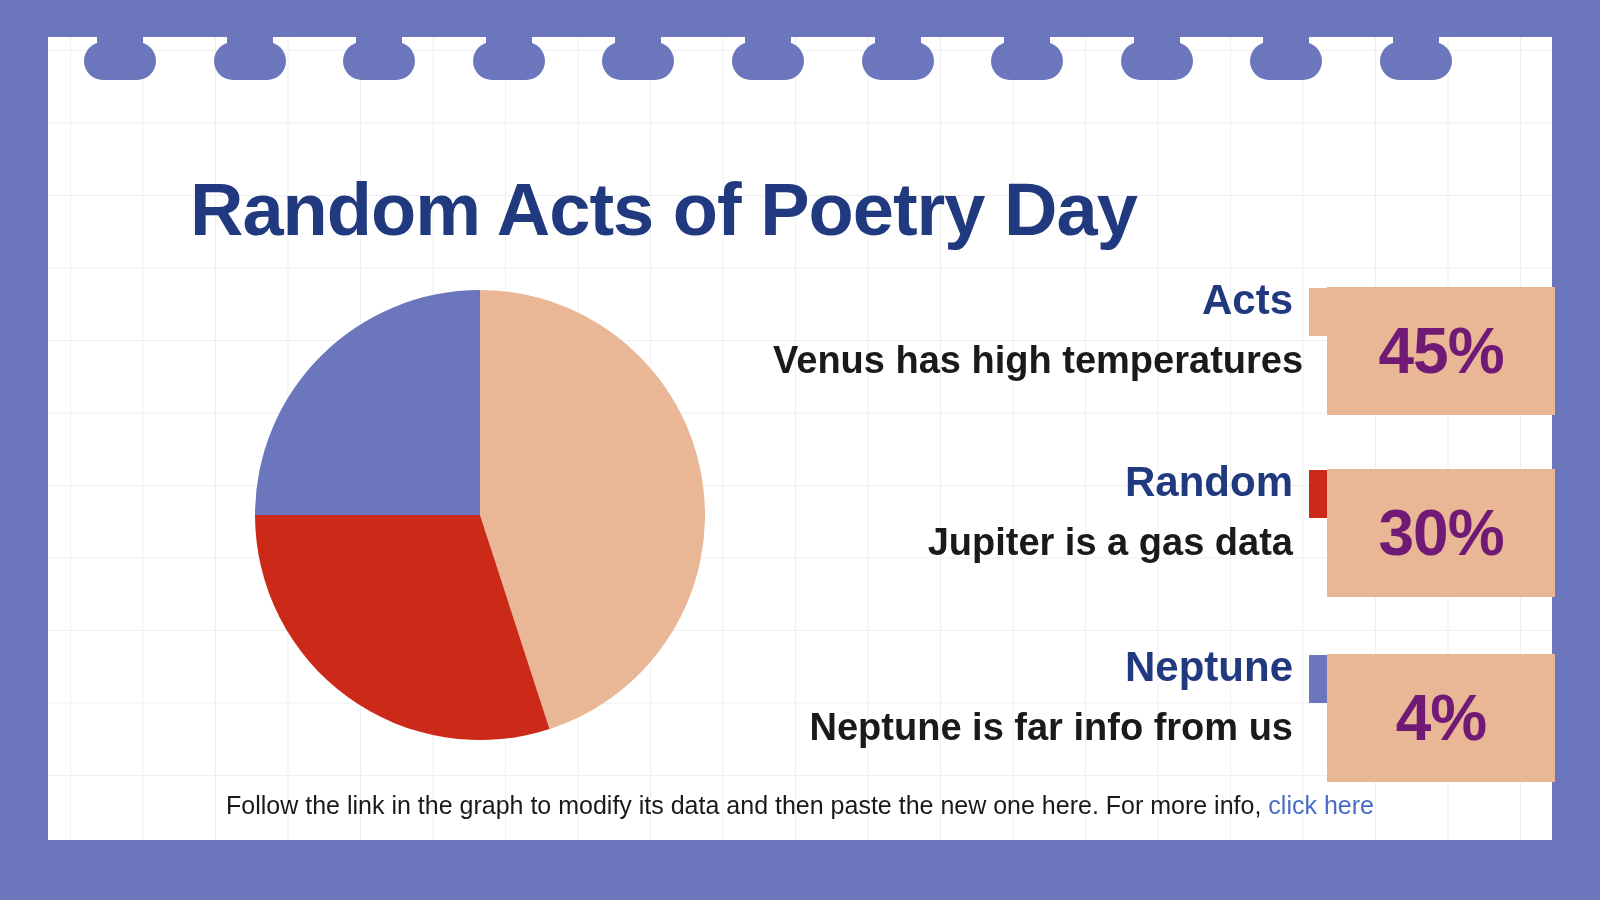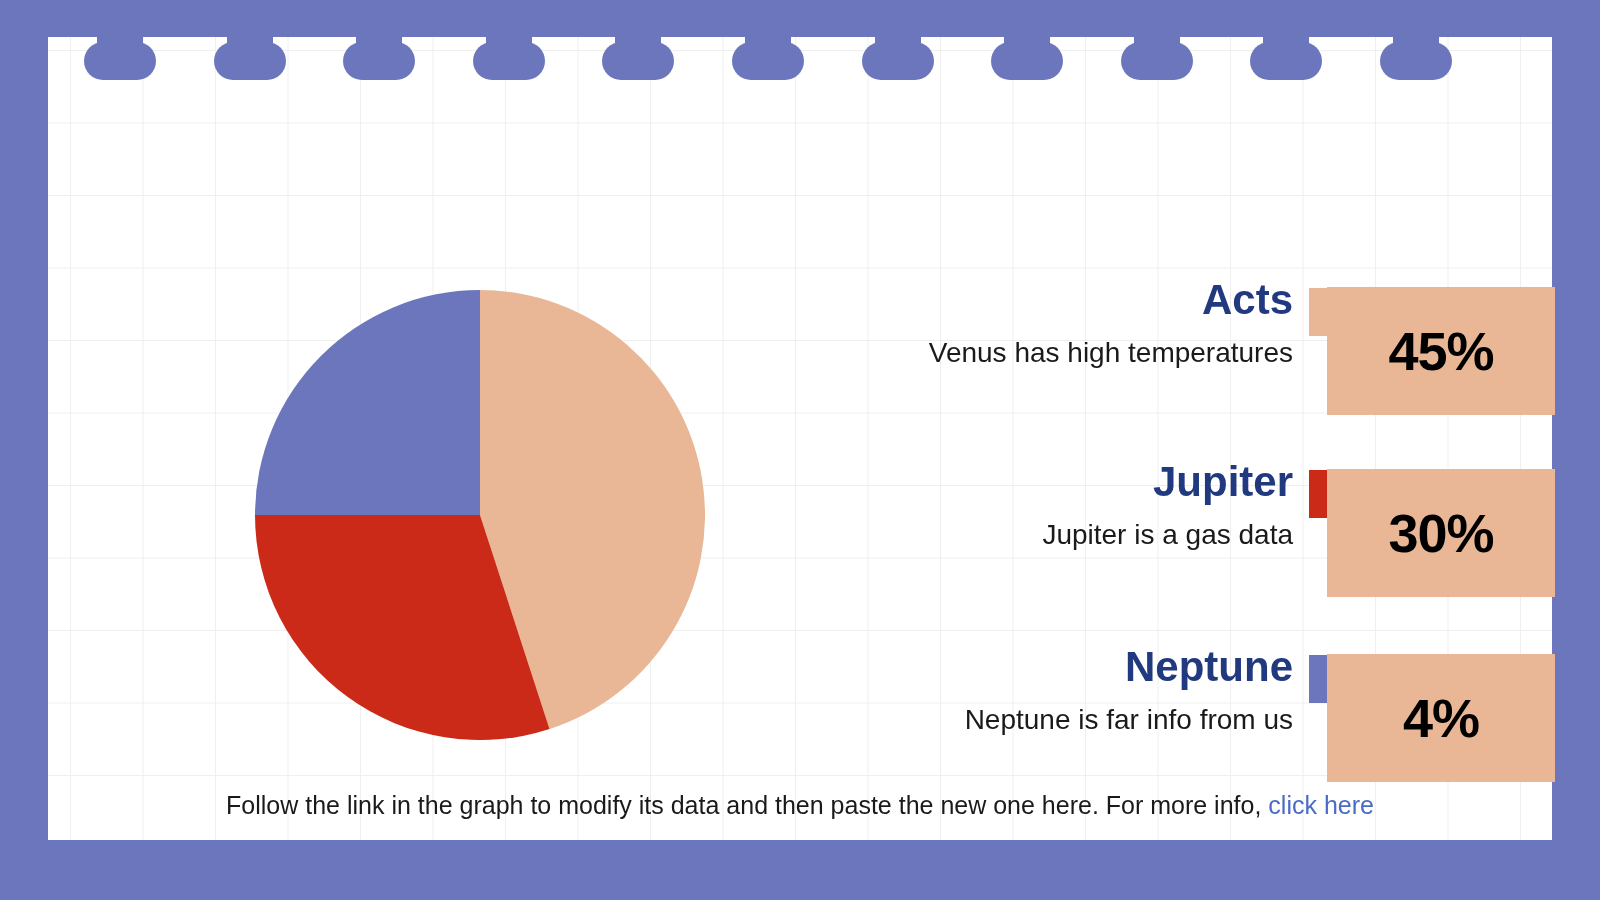--- a/index.html
+++ b/index.html
@@ -116,22 +116,22 @@
     text-align: right;
   }
   .legend-name {
     font-size: 42px;
     font-weight: bold;
     color: #21397E;
     line-height: 1.18;
     white-space: nowrap;
   }
   .legend-desc {
-    font-size: 28px;
-    font-weight: normal;
+    font-size: 38px;
+    font-weight: bold;
     color: #1A1A1A;
     line-height: 1.32;
     white-space: nowrap;
     margin-top: 10px;
   }
   .legend-swatch {
     position: absolute;
     right: 179px;
     top: 13px;
     width: 50px;
@@ -146,23 +146,23 @@
   }
   .pct-text {
     position: absolute;
     left: 0;
     top: 0;
     width: 228px;
     height: 128px;
     display: flex;
     align-items: center;
     justify-content: center;
-    font-size: 54px;
-    font-weight: bold;
-    color: #000000;
+    font-size: 64px;
+    font-weight: bold;
+    color: #701a75;
     letter-spacing: -1px;
     line-height: 1;
   }
 
   
   #footer {
     position: absolute;
     left: 0;
     top: 754px;
     width: 1504px;
@@ -176,20 +176,21 @@
     text-decoration: none;
   }
 </style>
 </head>
 <body>
 
 <div id="slide">
 
   <div id="page">
 
+    <div id="title">Random Acts of Poetry Day</div>
 
     <div id="pie-wrap">
       <svg id="pie-svg" width="450" height="450" viewBox="0 0 450 450">
         <g id="pie-slices">
             <path d="M 225 225 L 225.00 0.00 A 225 225 0 0 1 294.53 438.99 Z" fill="#E9B795"></path>
             <path d="M 225 225 L 294.53 438.99 A 225 225 0 0 1 0.00 225.00 Z" fill="#CB2A18"></path>
             <path d="M 225 225 L 0.00 225.00 A 225 225 0 0 1 225.00 0.00 Z" fill="#6B76BC"></path>
           </g>
       </svg>
     </div>
@@ -202,21 +203,21 @@
           <div class="legend-desc">Venus has high temperatures</div>
         </div>
         <div class="legend-swatch" style="background-color: rgb(233, 183, 149);"></div>
         <div class="pct-box" style="background-color: rgb(233, 183, 149);">
           <div class="pct-text">45%</div>
         </div>
       </div>
 
       <div class="legend-row r1">
         <div class="legend-textcol">
-          <div class="legend-name">Jupiter</div>
+          <div class="legend-name">Random</div>
           <div class="legend-desc">Jupiter is a gas data</div>
         </div>
         <div class="legend-swatch" style="background-color: rgb(203, 42, 24);"></div>
         <div class="pct-box" style="background-color: rgb(233, 183, 149);">
           <div class="pct-text">30%</div>
         </div>
       </div>
 
       <div class="legend-row r2">
         <div class="legend-textcol">

